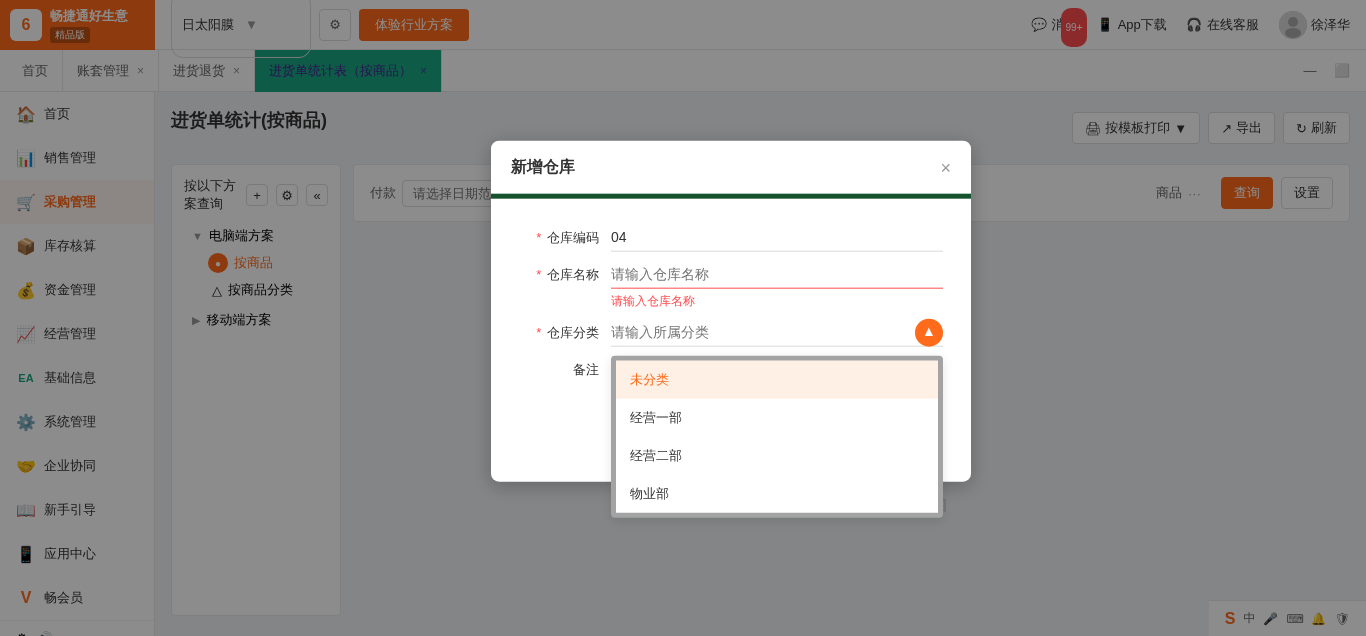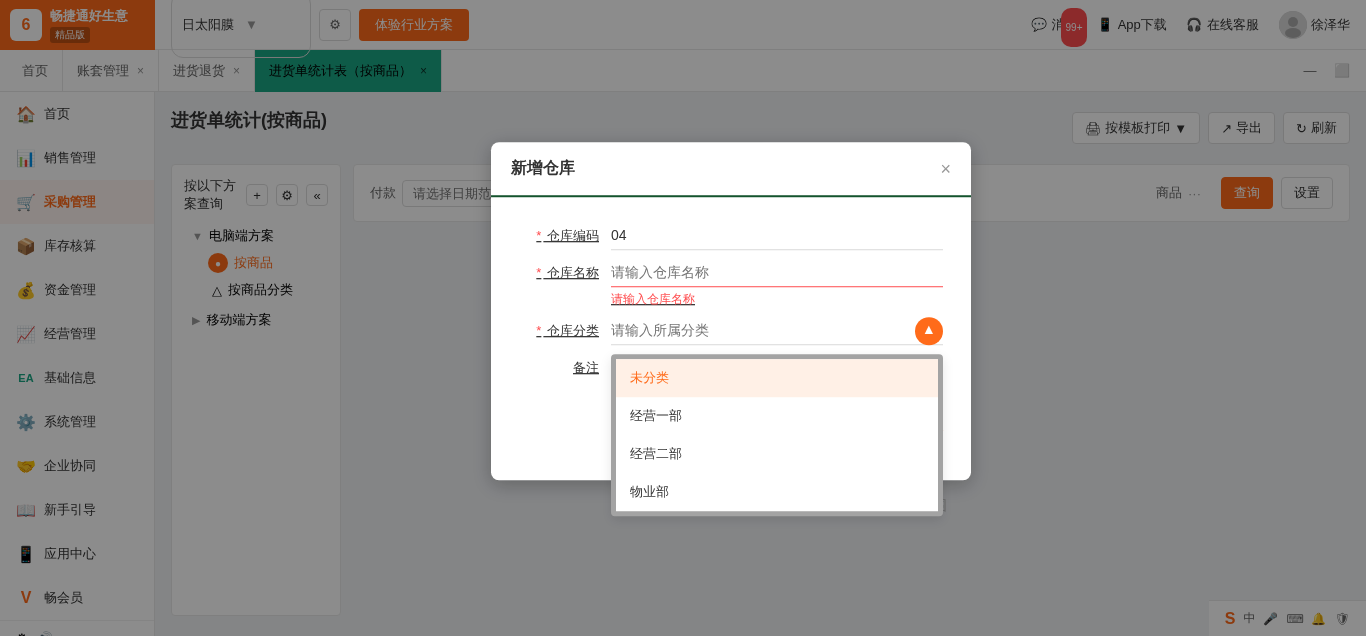--- a/index.html
+++ b/index.html
@@ -45,21 +45,21 @@
     
     .tab-bar {
       display: flex; align-items: center; background: #fff; height: 42px;
       border-bottom: 1px solid #e8e8e8; padding: 0 8px; position: relative;
     }
     .tab-item {
       display: flex; align-items: center; padding: 0 14px; height: 42px;
       cursor: pointer; color: #666; font-size: 13px; border-right: 1px solid #e8e8e8;
       white-space: nowrap; position: relative;
     }
-    .tab-item.active { background: #1ba784; color: #000000; }
+    .tab-item.active { background: #1ba784; color: #4c1d95; }
     .tab-item .tab-close { margin-left: 8px; font-size: 12px; opacity: 0.7; }
     .tab-right-btns { margin-left: auto; display: flex; align-items: center; }
     .tab-right-btn { width: 32px; height: 32px; display: flex; align-items: center; justify-content: center; cursor: pointer; color: #666; }
 
     
     .main-layout { display: flex; height: calc(636px - 92px); }
 
     
     .sidebar {
       width: 155px; min-width: 155px; background: #fff; border-right: 1px solid #e8e8e8;
@@ -108,26 +108,26 @@
     }
 
     
     .modal {
       position: fixed; top: 50%; left: 50%; transform: translate(-40%, -52%);
       background: #fff; border-radius: 8px; z-index: 200; width: 480px;
       box-shadow: 0 4px 20px rgba(0,0,0,0.25);
     }
     .modal-header {
       display: flex; align-items: center; justify-content: space-between;
-      padding: 16px 20px; border-bottom: 2px solid #14532d;
+      padding: 16px 20px; border-bottom: 5px solid #14532d;
     }
     .modal-title { font-size: 16px; font-weight: bold; color: #333; }
     .modal-close { cursor: pointer; color: #999; font-size: 18px; line-height: 1; }
     .modal-body { padding: 24px 28px; }
-    .form-row { display: flex; align-items: flex-start; margin-bottom: 8px; text-decoration: underline; }
+    .form-row { display: flex; align-items: flex-start; margin-bottom: 8px; }
     .form-label { width: 80px; min-width: 80px; color: #333; padding-top: 6px; text-align: right; margin-right: 12px; }
     .required-star { color: #ff4d4f; margin-right: 2px; }
     .form-control-wrap { flex: 1; position: relative; }
     .form-input {
       width: 100%; border: none; border-bottom: 1px solid #d9d9d9;
       padding: 6px 0; font-size: 14px; outline: none; color: #333; background: transparent;
     }
     .form-input.error-border { border-bottom-color: #ff4d4f; }
     .error-msg { color: #ff4d4f; font-size: 12px; margin-top: 4px; }
     .form-select-wrap { position: relative; }

